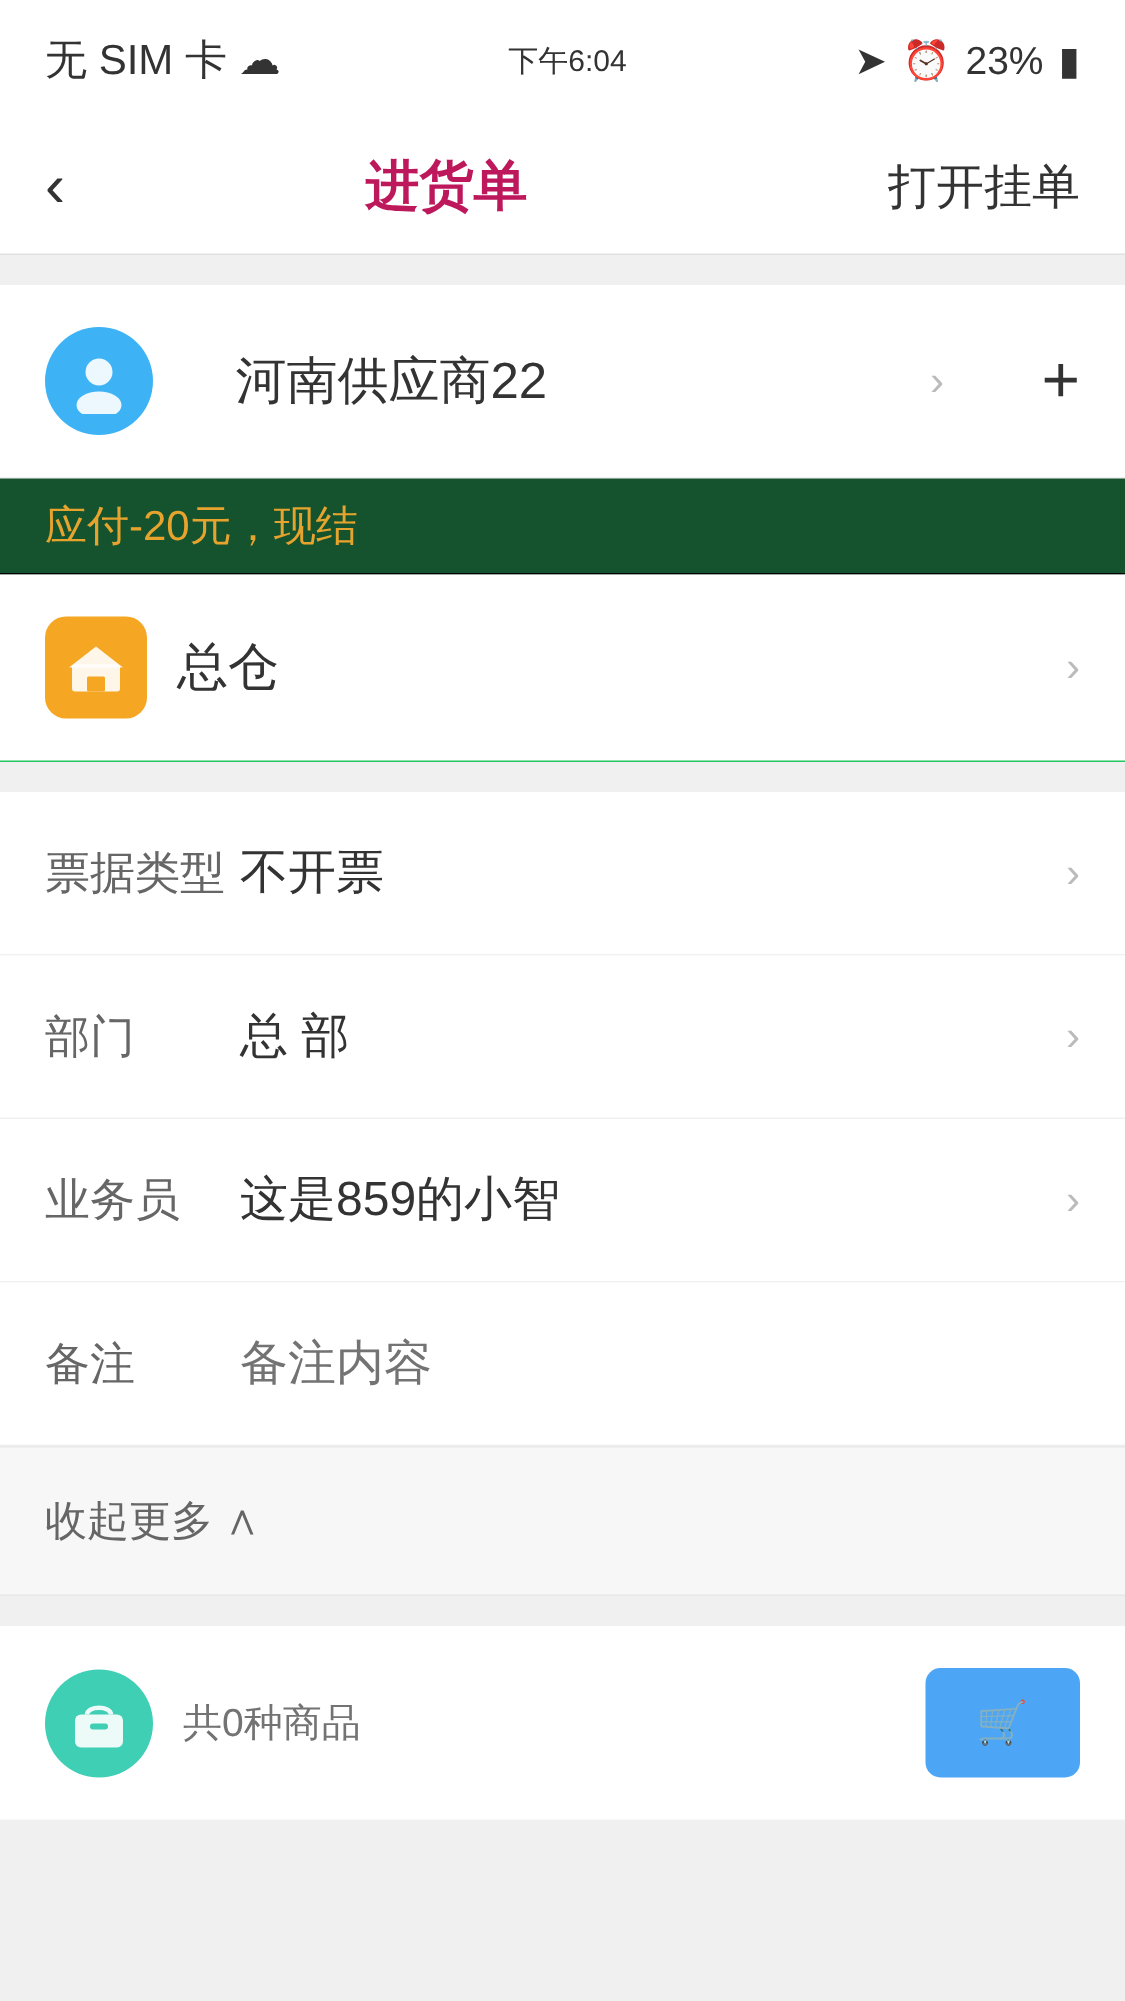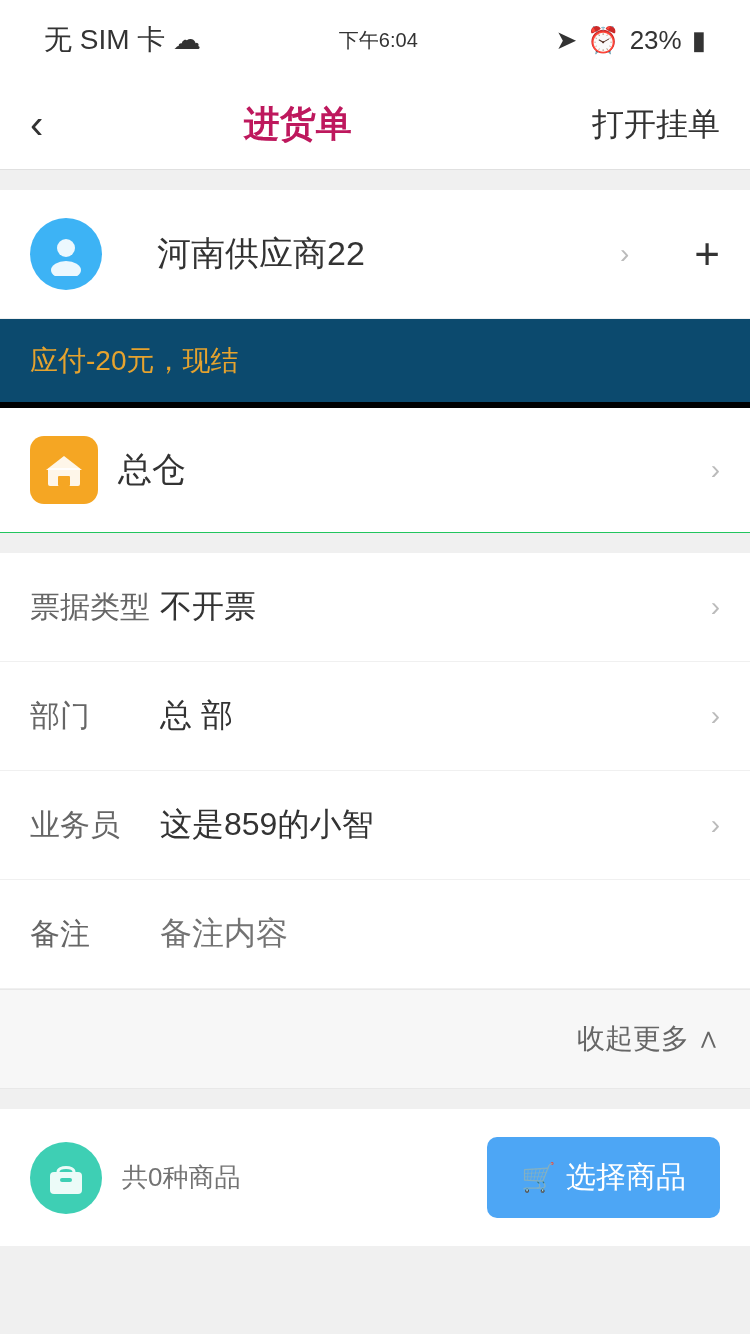--- a/index.html
+++ b/index.html
@@ -14,21 +14,21 @@
     }
 
     
     .status-bar {
       width: 750px;
       height: 80px;
       background: #fff;
       display: flex;
       align-items: center;
       justify-content: space-between;
-      padding: 0 44px;
+      padding: 0 30px;
       font-size: 28px;
     }
     .status-left { display: flex; align-items: center; gap: 12px; }
     .status-center { font-size: 20px; font-weight: 500; }
     .status-right { display: flex; align-items: center; gap: 10px; font-size: 26px; }
 
     
     .nav-bar {
       width: 750px;
       height: 90px;
@@ -79,23 +79,23 @@
     .supplier-chevron { color: #bbb; font-size: 28px; margin-right: 30px; }
     .supplier-add {
       font-size: 44px;
       color: #333;
       font-weight: 300;
       cursor: pointer;
     }
 
     
     .alert-banner {
-      background: #0c4a6e;
-      padding: 22px 30px;
-      border-bottom: 6px solid #000000;
+      background: #14532d;
+      padding: 12px 30px;
+      border-bottom: 1px solid #000000;
     }
     .alert-text { font-size: 28px; color: #e6a32e; }
 
     
     .warehouse-row {
       background: #fff;
       display: flex;
       align-items: center;
       padding: 28px 30px;
       border-bottom: 1px solid #22c55e;
@@ -124,21 +124,21 @@
       border-bottom: 1px solid #f0f0f0;
       cursor: pointer;
     }
     .form-label { font-size: 30px; color: #666; width: 130px; flex-shrink: 0; }
     .form-value { flex: 1; font-size: 32px; color: #333; }
     .form-value.placeholder { color: #737373; }
 
     
     .collapse-btn {
       background: #f7f7f7;
-      text-align: right;
+      text-align: left;
       padding: 30px;
       font-size: 28px;
       color: #666;
       cursor: pointer;
       border-top: 1px solid #e8e8e8;
       border-bottom: 1px solid #e8e8e8;
     }
 
     
     .product-row {
@@ -258,15 +258,14 @@
   <div class="product-icon">
     <svg viewBox="0 0 44 44" fill="none" xmlns="http://www.w3.org/2000/svg">
       <rect x="6" y="16" width="32" height="22" rx="4" fill="white" opacity="0.9"></rect>
       <path d="M14 16 C14 10 30 10 30 16" stroke="white" stroke-width="3" fill="none" opacity="0.9"></path>
       <rect x="16" y="22" width="12" height="4" rx="2" fill="#3ecfb4"></rect>
     </svg>
   </div>
   <span class="product-count">共0种商品</span>
   <button class="select-btn">
     <span class="select-btn-icon">🛒</span>
-    <span>选择商品</span>
   </button>
 </div>
 
 </body></html>

